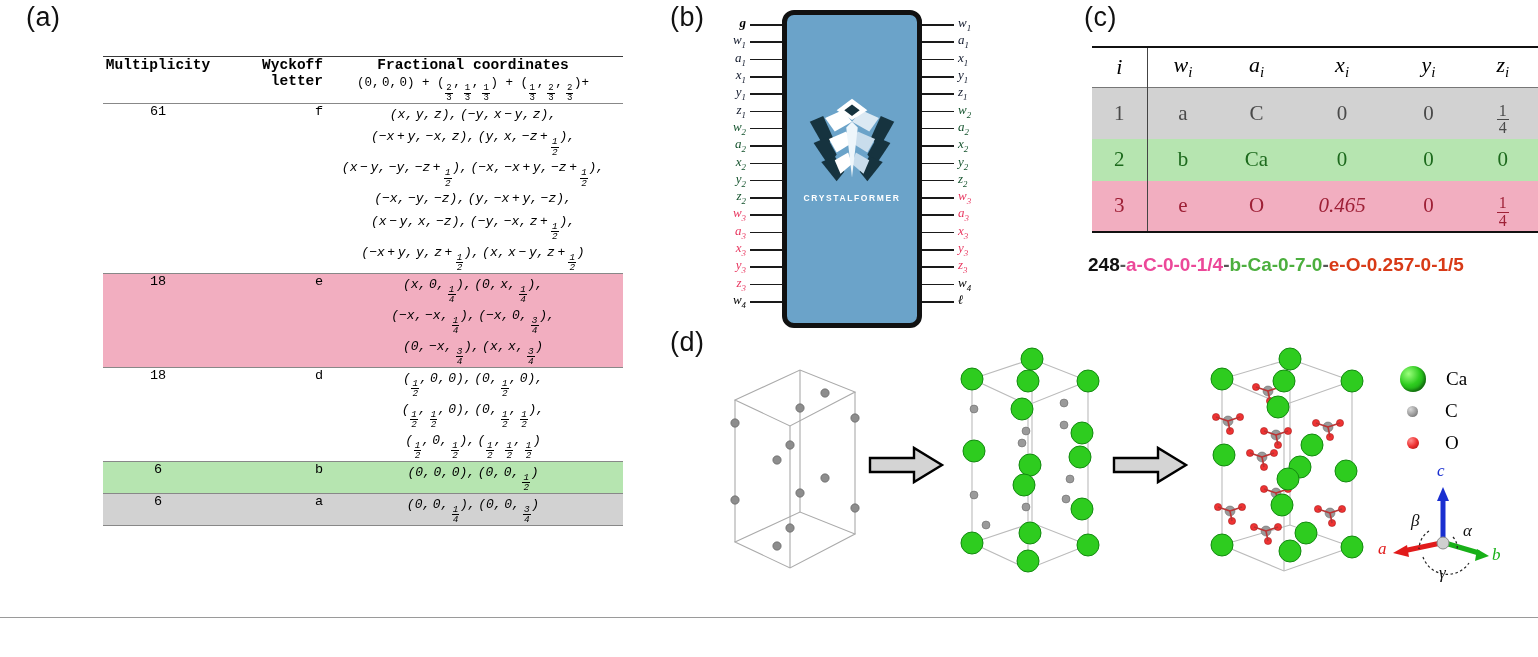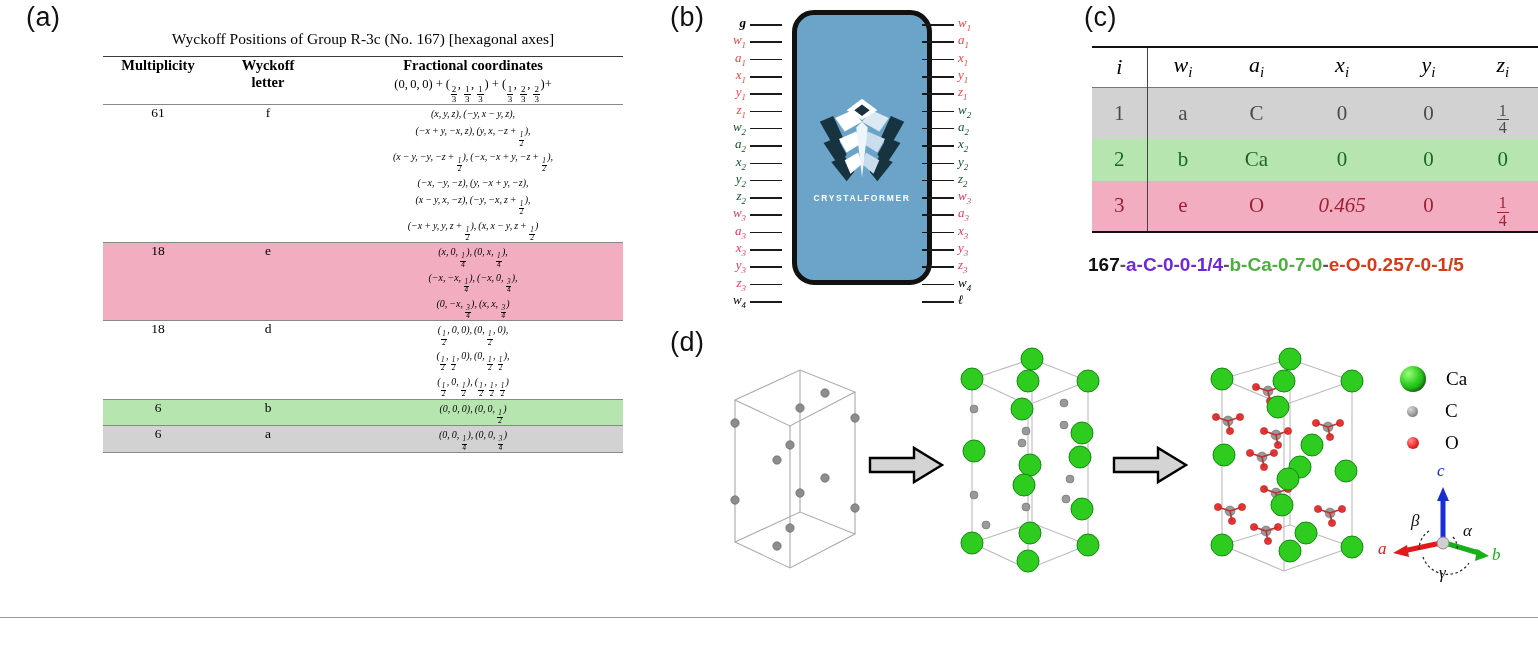--- a/index.html
+++ b/index.html
@@ -18,48 +18,48 @@
   .frac .den{padding:0 .12em;}
   sub{font-size:.68em;}
 
   
   #panel-a{position:absolute;left:0;top:0;width:660px;height:600px;}
   #a-tag{left:26px;top:2px;}
   .a-caption{position:absolute;left:103px;top:30px;width:520px;text-align:center;
              font-size:15.5px;}
   table.wyckoff{position:absolute;left:103px;top:56px;width:520px;
                 border-collapse:collapse;font-size:13.5px;}
-  table.wyckoff td,table.wyckoff th{padding:0;vertical-align:top;}
+  table.wyckoff td,table.wyckoff th{padding:0;vertical-align:top;font-family:Liberation Mono, monospace;}
   .rule-thick{border-top:1.6px solid #3a3a3a;}
   .rule-thin{border-top:1px solid #888;}
   .hdr-cell{text-align:center;font-weight:bold;font-size:14.5px;padding:7px 0 2px;}
   .hdr-sub{font-weight:normal;font-size:12.5px;padding-top:3px;}
   .col-mult{width:110px;text-align:center;}
-  .col-lett{width:110px;text-align:center;}
+  .col-lett{width:110px;text-align:right;}
   .col-coord{width:300px;text-align:center;}
   .cellpad{padding:5px 0 6px;}
-  .coordline{display:block;line-height:1.72;font-size:10px;white-space:nowrap;}
+  .coordline{display:block;line-height:1.72;font-size:13px;white-space:nowrap;}
   .hl-pink{background:#f2aec0;}
   .hl-green{background:#b6e5b0;}
   .hl-gray{background:#d2d2d2;}
 
   
   #panel-b{position:absolute;left:660px;top:0;width:400px;height:330px;}
   #b-tag{left:10px;top:2px;}
-  .blue-box{position:absolute;left:132px;top:10px;width:140px;height:275px;
-            background:#6ba3c9;border:5px solid #111;border-radius:22px;
+  .blue-box{position:absolute;left:122px;top:10px;width:140px;height:318px;
+            background:#6ba3c9;border:5px solid #111;border-radius:12px;
             box-sizing:border-box;overflow:hidden;}
   .logo-wrap{position:absolute;left:0;right:0;top:78px;display:flex;
              flex-direction:column;align-items:center;}
   .logo-caption{font-family:"Liberation Sans",sans-serif;font-size:8.5px;
                 font-weight:bold;color:#fff;letter-spacing:1.6px;margin-top:4px;}
   .tok{position:absolute;font-family:"Liberation Serif",serif;font-style:italic;
        font-size:13px;white-space:nowrap;}
   .tok-line{position:absolute;height:1.6px;background:#1a1a1a;}
-  .c-gray{color:#ef4444;}
+  .c-gray{color:#0f172a;}
   .c-green{color:#14532d;}
   .c-red{color:#e8365f;}
   .c-black{color:#000;}
   .tok-bold{font-weight:bold;}
 
   
   #panel-c{position:absolute;left:1060px;top:0;width:478px;height:300px;}
   #c-tag{left:24px;top:2px;}
   table.ctab{position:absolute;left:32px;top:46px;border-collapse:collapse;
              font-size:21px;}
@@ -75,21 +75,21 @@
   .ctab tr.r1 td{color:#4a4a4a;background:#d2d2d2;}
   .ctab tr.r2 td{color:#1d6a1d;background:#b6e5b0;}
   .ctab tr.r3 td{color:#9e2036;background:#f2aec0;}
   .ctab tbody tr td{height:38px;}
   .ctop{border-top:2.2px solid #111;}
   .cmid{border-top:1.2px solid #777;}
   .cbot{border-bottom:2.2px solid #111;}
   .seqstr{position:absolute;left:28px;top:254px;font-family:"Liberation Sans",sans-serif;
           font-size:19px;font-weight:bold;white-space:nowrap;}
   .s-black{color:#111;}
-  .s-gray{color:#6d28d9;}
+  .s-gray{color:#ec4899;}
   .s-green{color:#4caf3e;}
   .s-red{color:#d83a17;}
   .s-dash{color:#555;}
 
   
   #panel-d{position:absolute;left:660px;top:325px;width:878px;height:280px;}
   #d-tag{left:10px;top:2px;}
   .struct{position:absolute;}
   .legend{position:absolute;font-size:19px;}
   .legend-row{display:flex;align-items:center;height:32px;}
@@ -111,21 +111,20 @@
   .hrule{position:absolute;left:0;width:1538px;height:1.4px;background:#9a9a9a;}
 </style>
 </head>
 <body>
 
 <div class="fig">
 
   <div id="panel-a">
     <div class="panel-tag" id="a-tag">(a)</div>
 
-    <div class="a-caption">Wyckoff Positions of Group R-3c (No. 167) [hexagonal axes]</div>
 
     <table class="wyckoff">
       <thead>
         <tr>
           <td class="col-mult rule-thick hdr-cell">Multiplicity</td>
           <td class="col-lett rule-thick hdr-cell">
             <span>Wyckoff</span><br>
             <span>letter</span>
           </td>
           <td class="col-coord rule-thick hdr-cell">
@@ -453,21 +452,21 @@
             <span class="frac" style="font-size:16px">
                 <span class="num">1</span>
                 <span class="den">4</span>
               </span>
           </td>
         </tr>
       </tbody>
     </table>
 
     <div class="seqstr">
-      <span class="s-black">167</span><span class="s-dash">-</span><span class="s-gray">a-C-0-0-1/4</span><span class="s-dash">-</span><span class="s-green">b-Ca-0-7-0</span><span class="s-dash">-</span><span class="s-red">e-O-0.257-0-1/5</span>
+      <span class="s-black">248</span><span class="s-dash">-</span><span class="s-gray">a-C-0-0-1/4</span><span class="s-dash">-</span><span class="s-green">b-Ca-0-7-0</span><span class="s-dash">-</span><span class="s-red">e-O-0.257-0-1/5</span>
     </div>
   </div>
 
   <div id="panel-d">
     <div class="panel-tag" id="d-tag">(d)</div>
 
     <svg class="struct" style="left:70px;top:25px;" width="130" height="230" viewBox="0 0 130 230">
       <g stroke="#aaa" stroke-width="1.1" fill="none">
         <path d="M5 50 L70 20 L125 42 L60 76 Z"></path>
         <path d="M5 192 L70 162 L125 184 L60 218 Z"></path>

